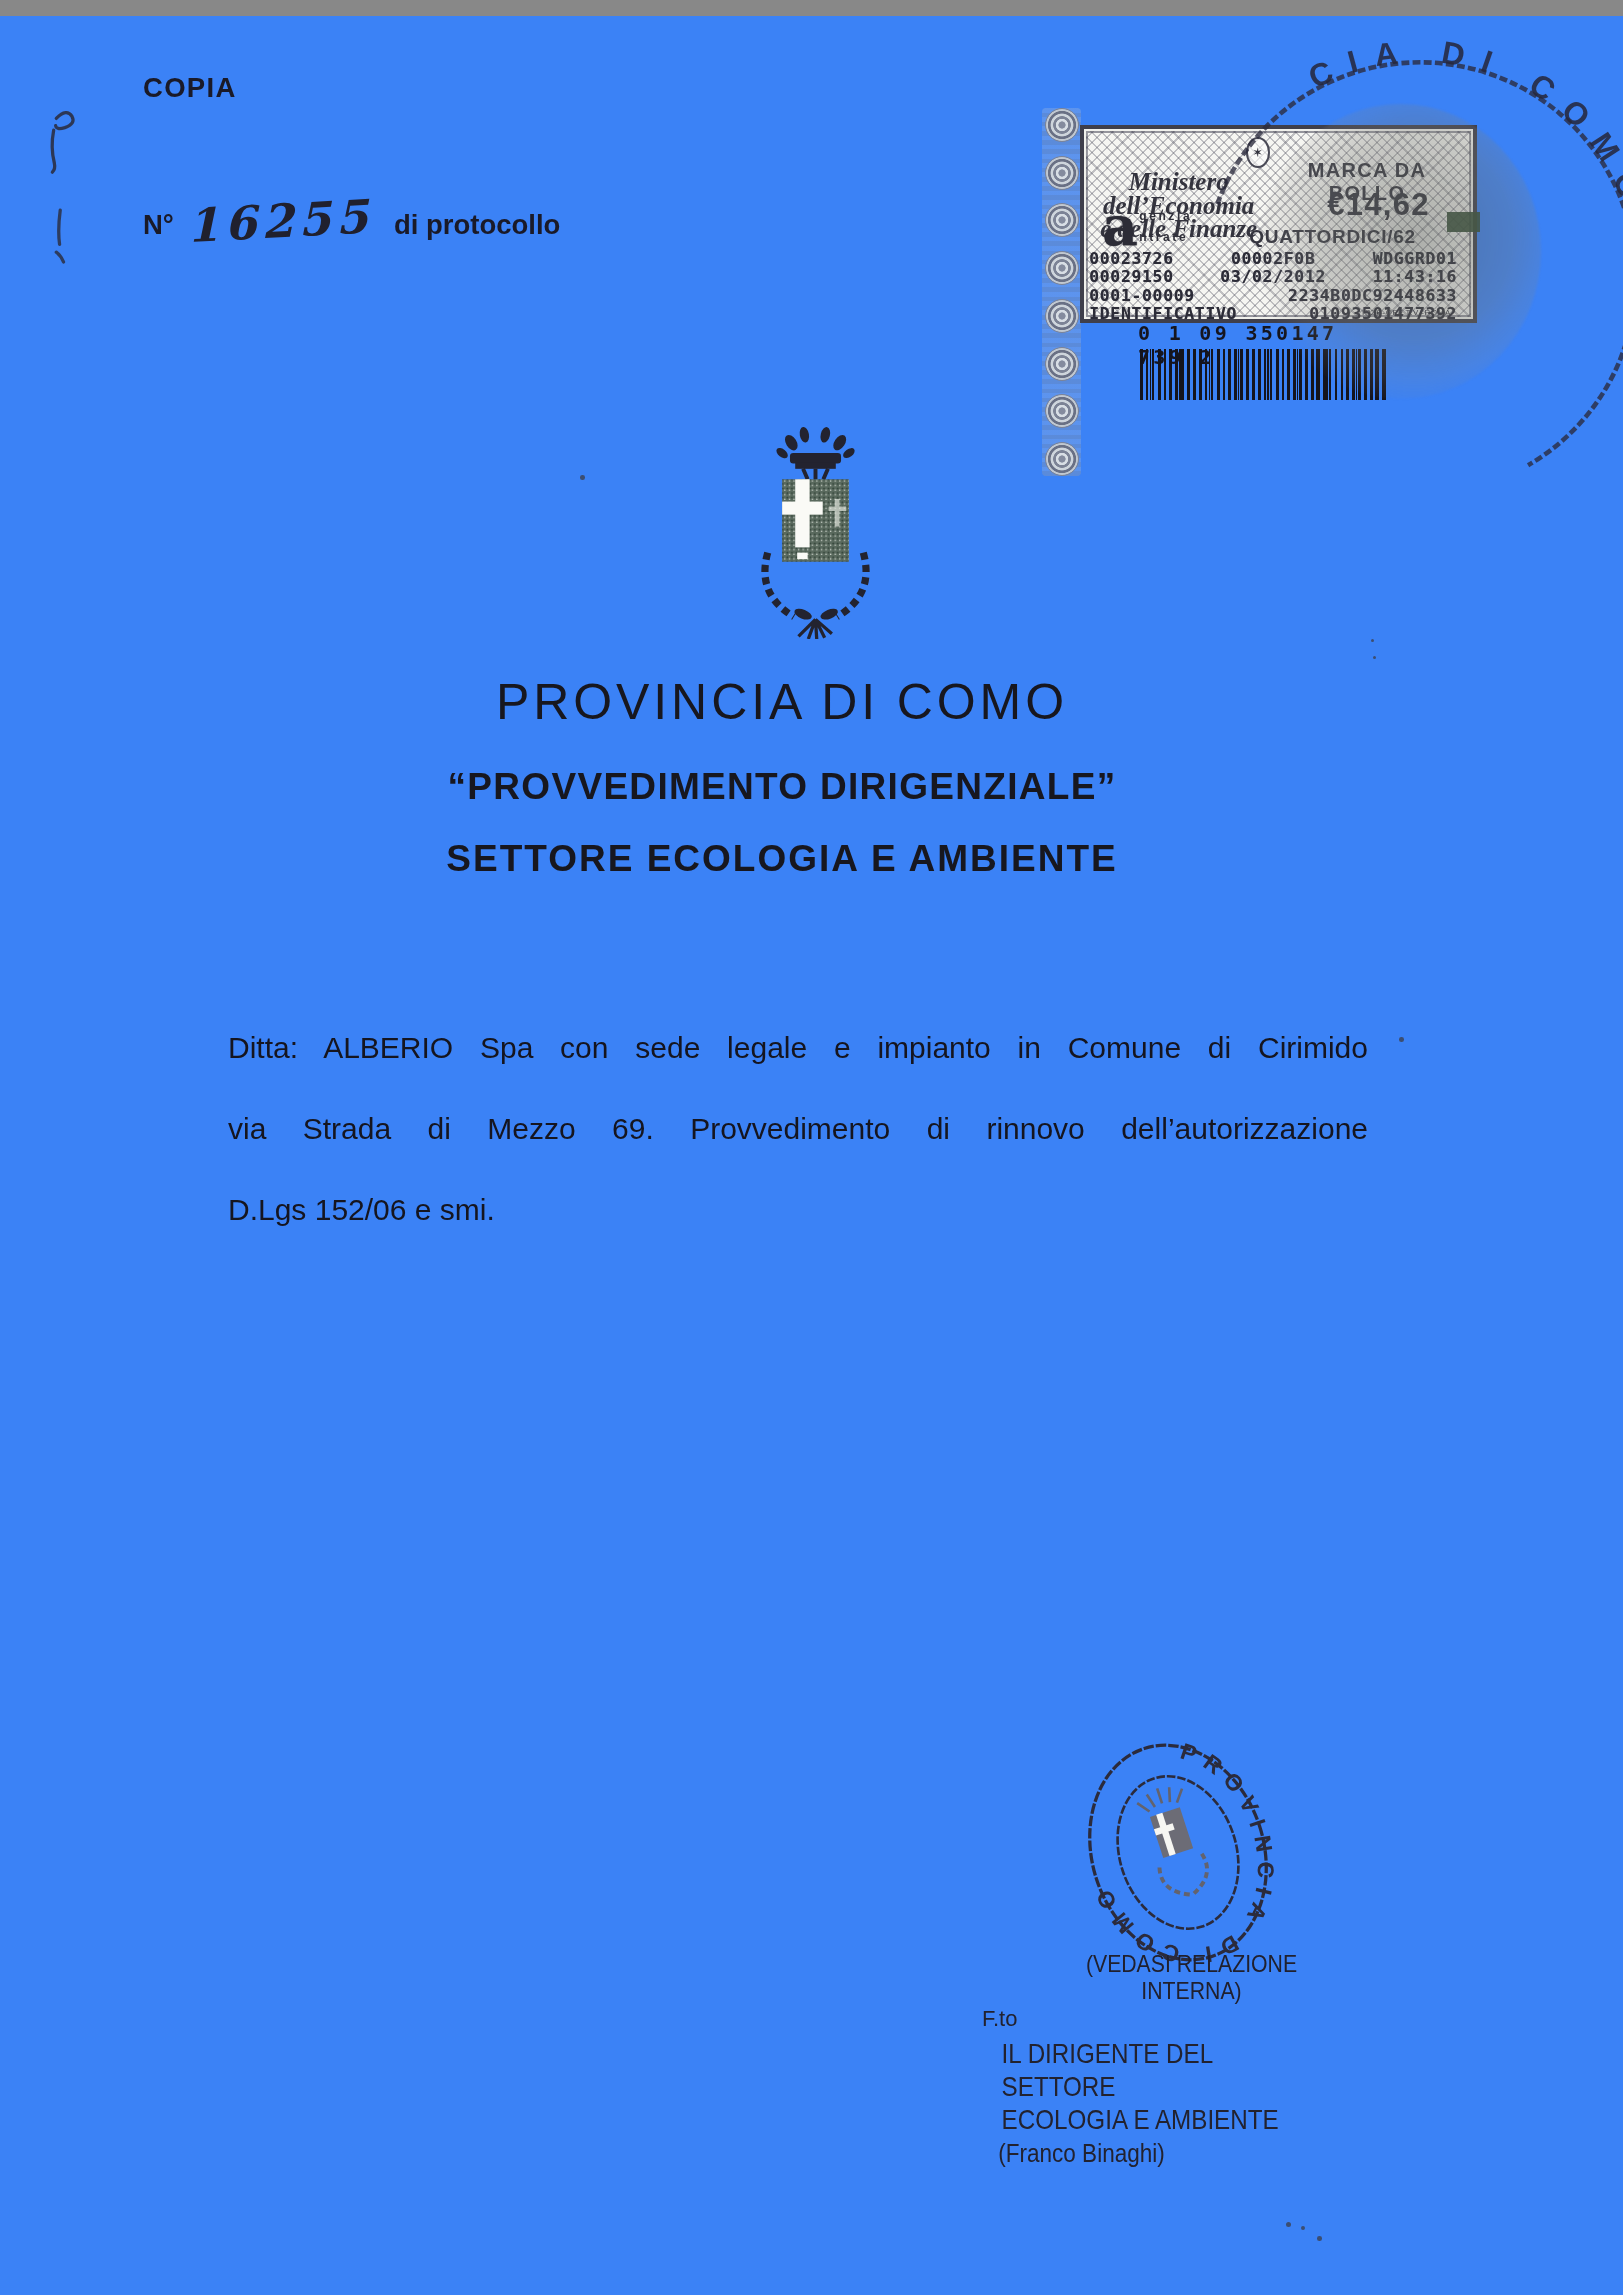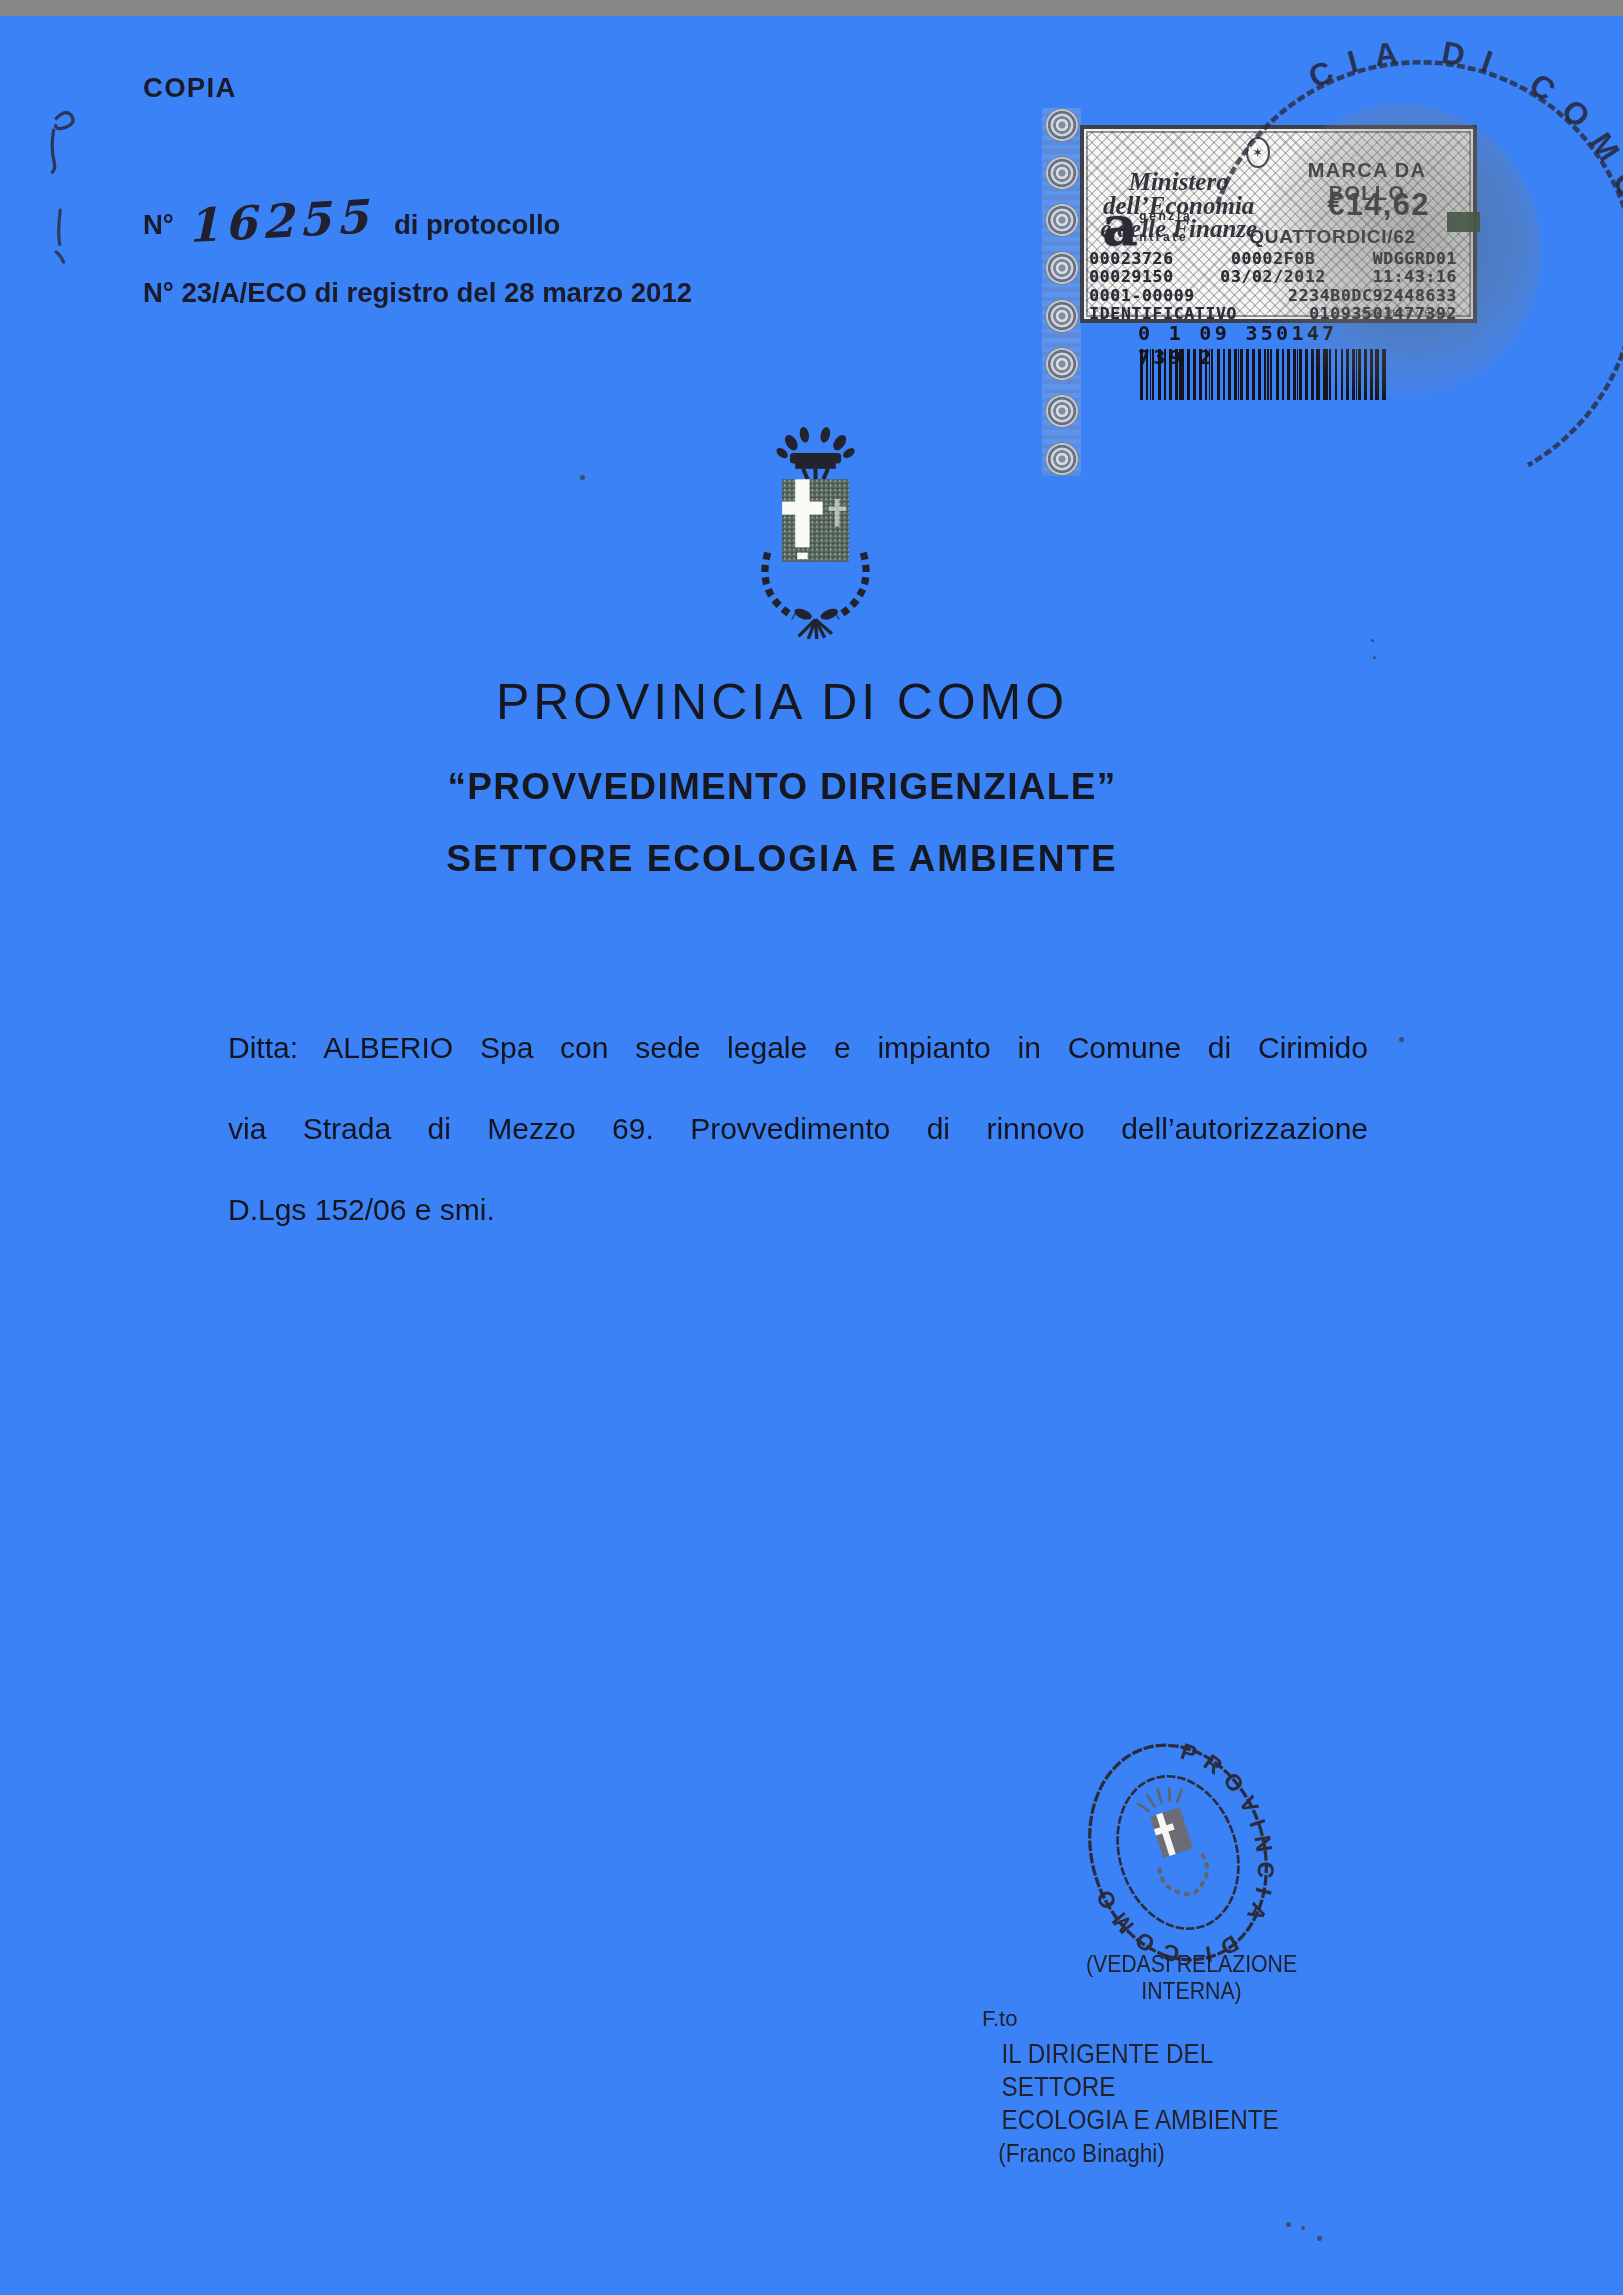--- a/index.html
+++ b/index.html
@@ -117,21 +117,20 @@
     <path d="M34,28 q16,-16 24,-3 q6,11 -11,17 q-13,4 -14,-3 M30,46 q-5,26 1,50 q2,9 -3,14" stroke="#2a2a3a" stroke-width="5" fill="none" stroke-linecap="round" opacity=".85"></path>
     <path d="M40,168 q-4,30 -1,52 m-5,12 q7,5 11,15" stroke="#2a2a3a" stroke-width="5" fill="none" stroke-linecap="round" opacity=".8"></path>
   </svg>
 
   <div class="abs copy-label">COPIA</div>
   <div class="abs proto-line">
     <span>N°</span>
     <span class="hand-number">16255</span>
     <span>di protocollo</span>
   </div>
-  <div class="abs register-line">N° 23/A/ECO di registro del 28 marzo 2012</div>
 
   <div class="abs medallions">
     <span class="medallion"></span>
     <span class="medallion"></span>
     <span class="medallion"></span>
     <span class="medallion"></span>
     <span class="medallion"></span>
     <span class="medallion"></span>
     <span class="medallion"></span>
     <span class="medallion"></span>

